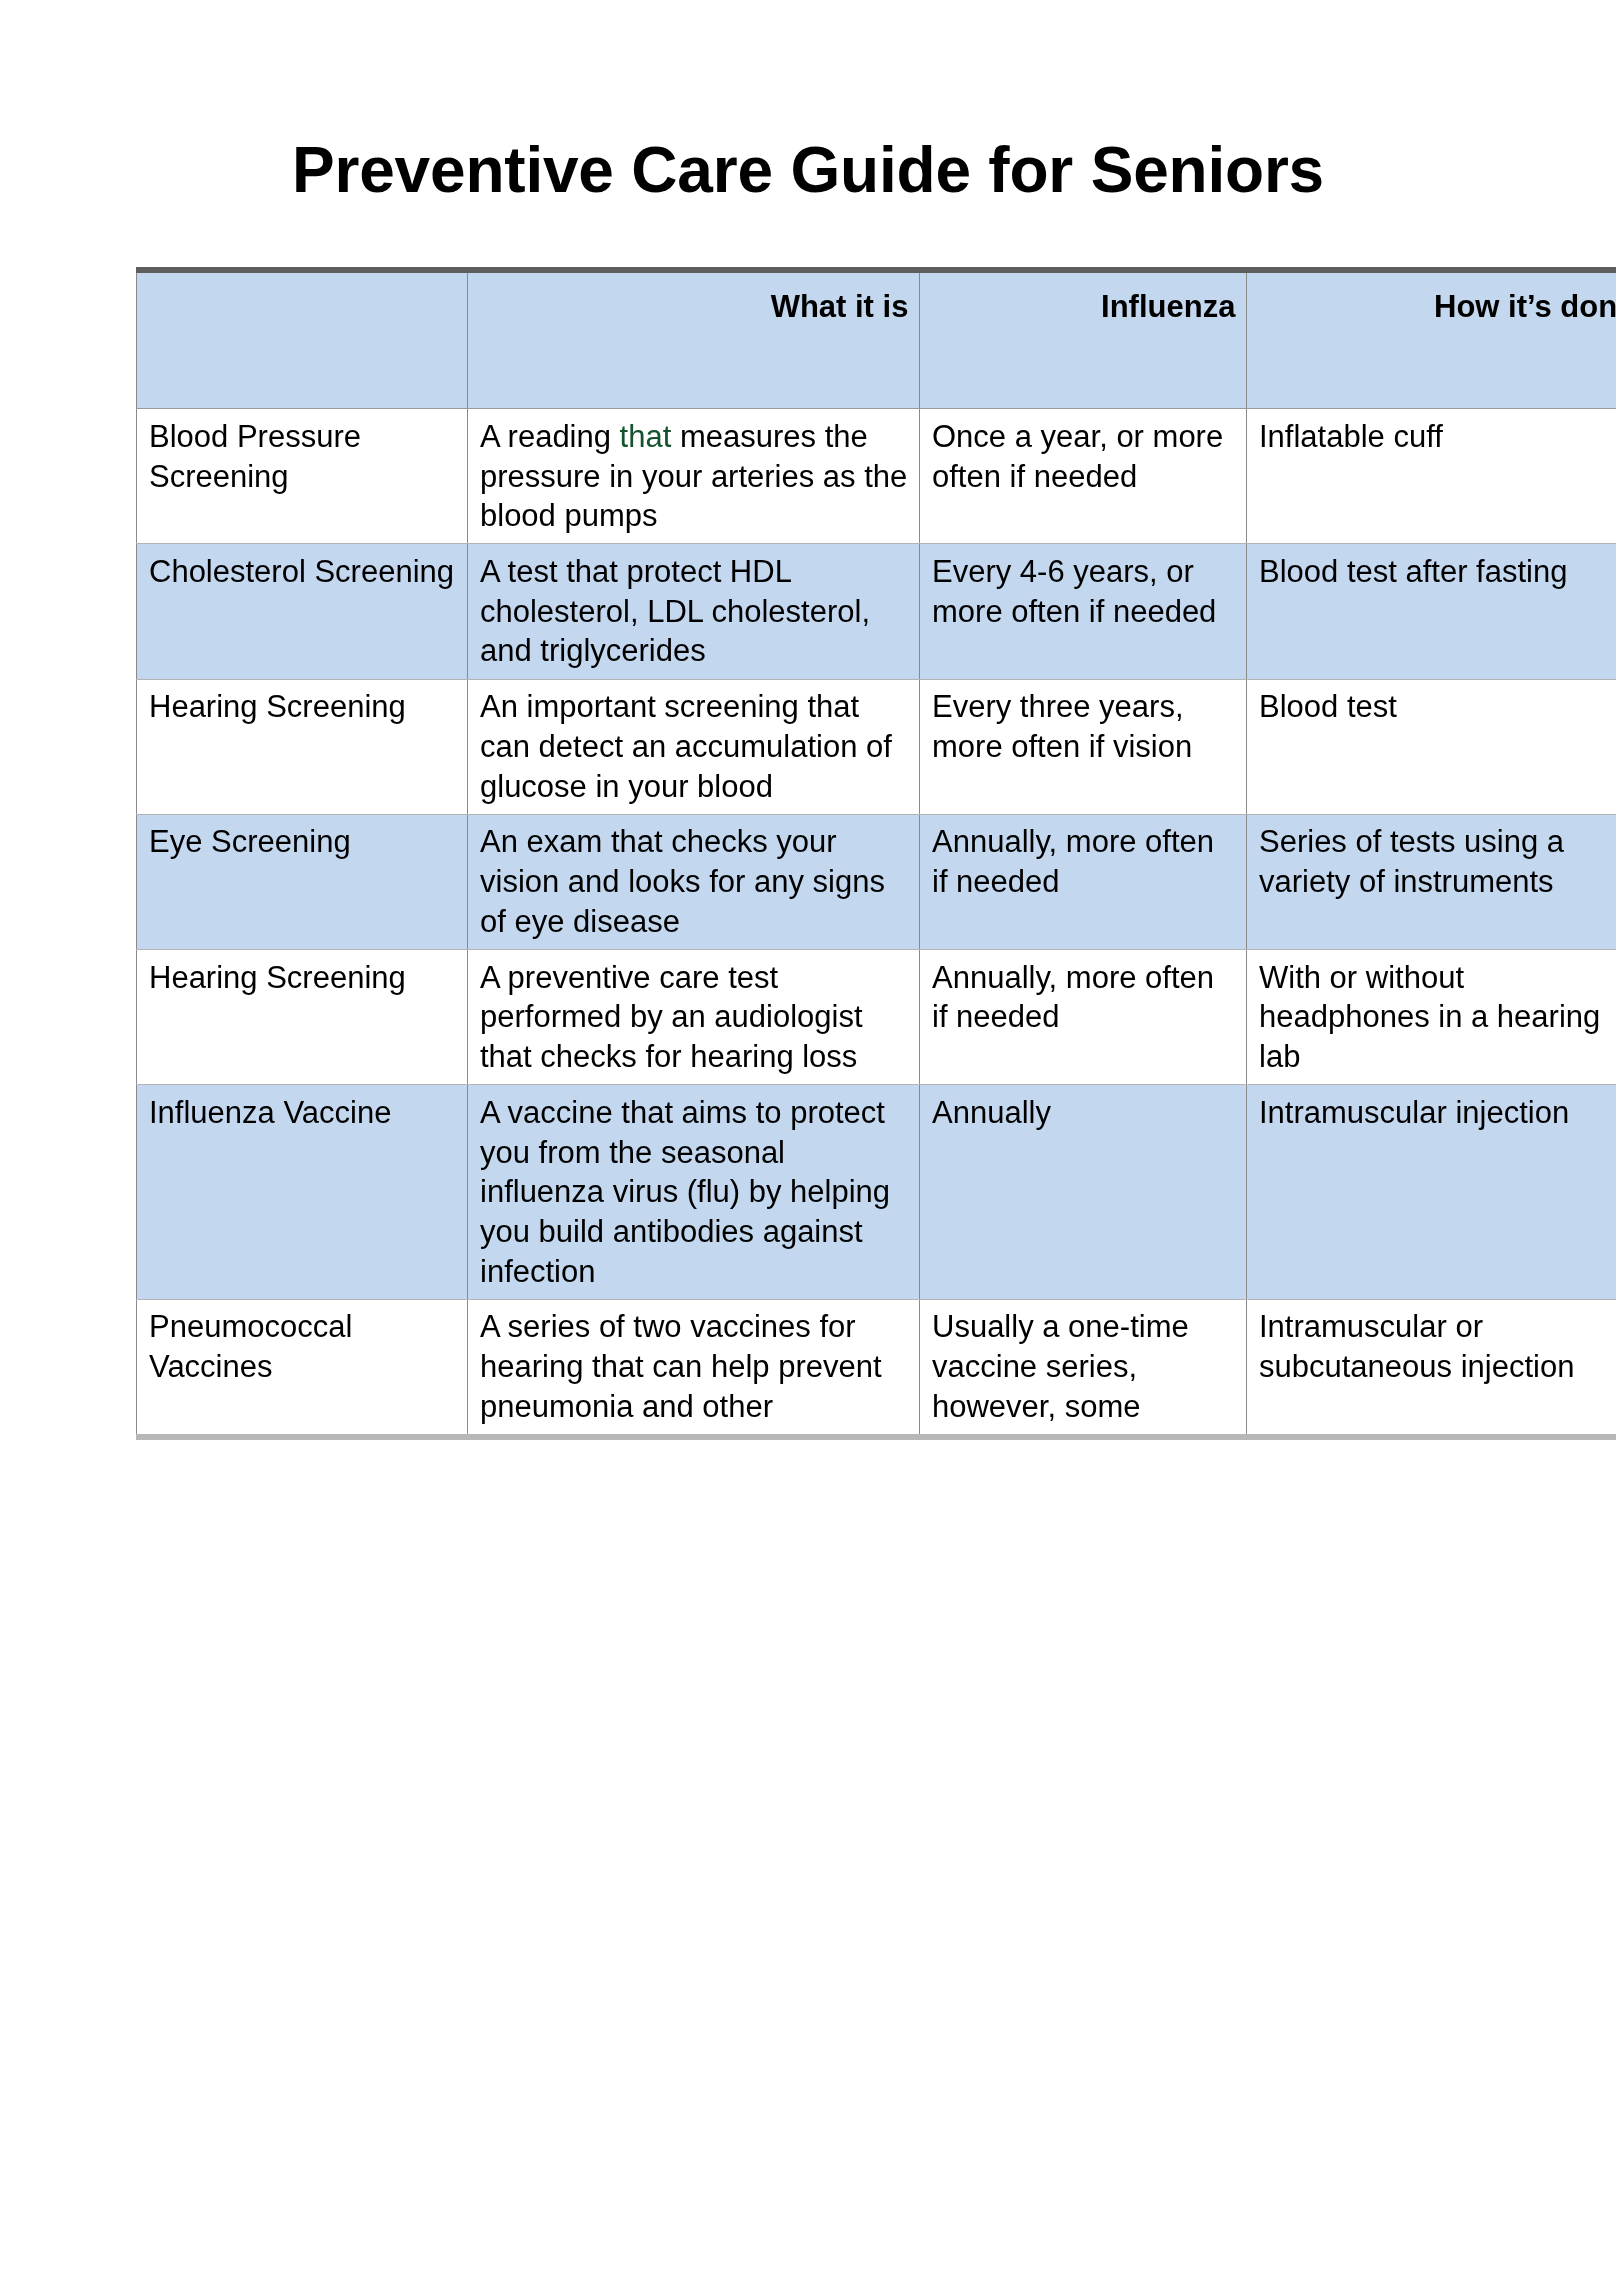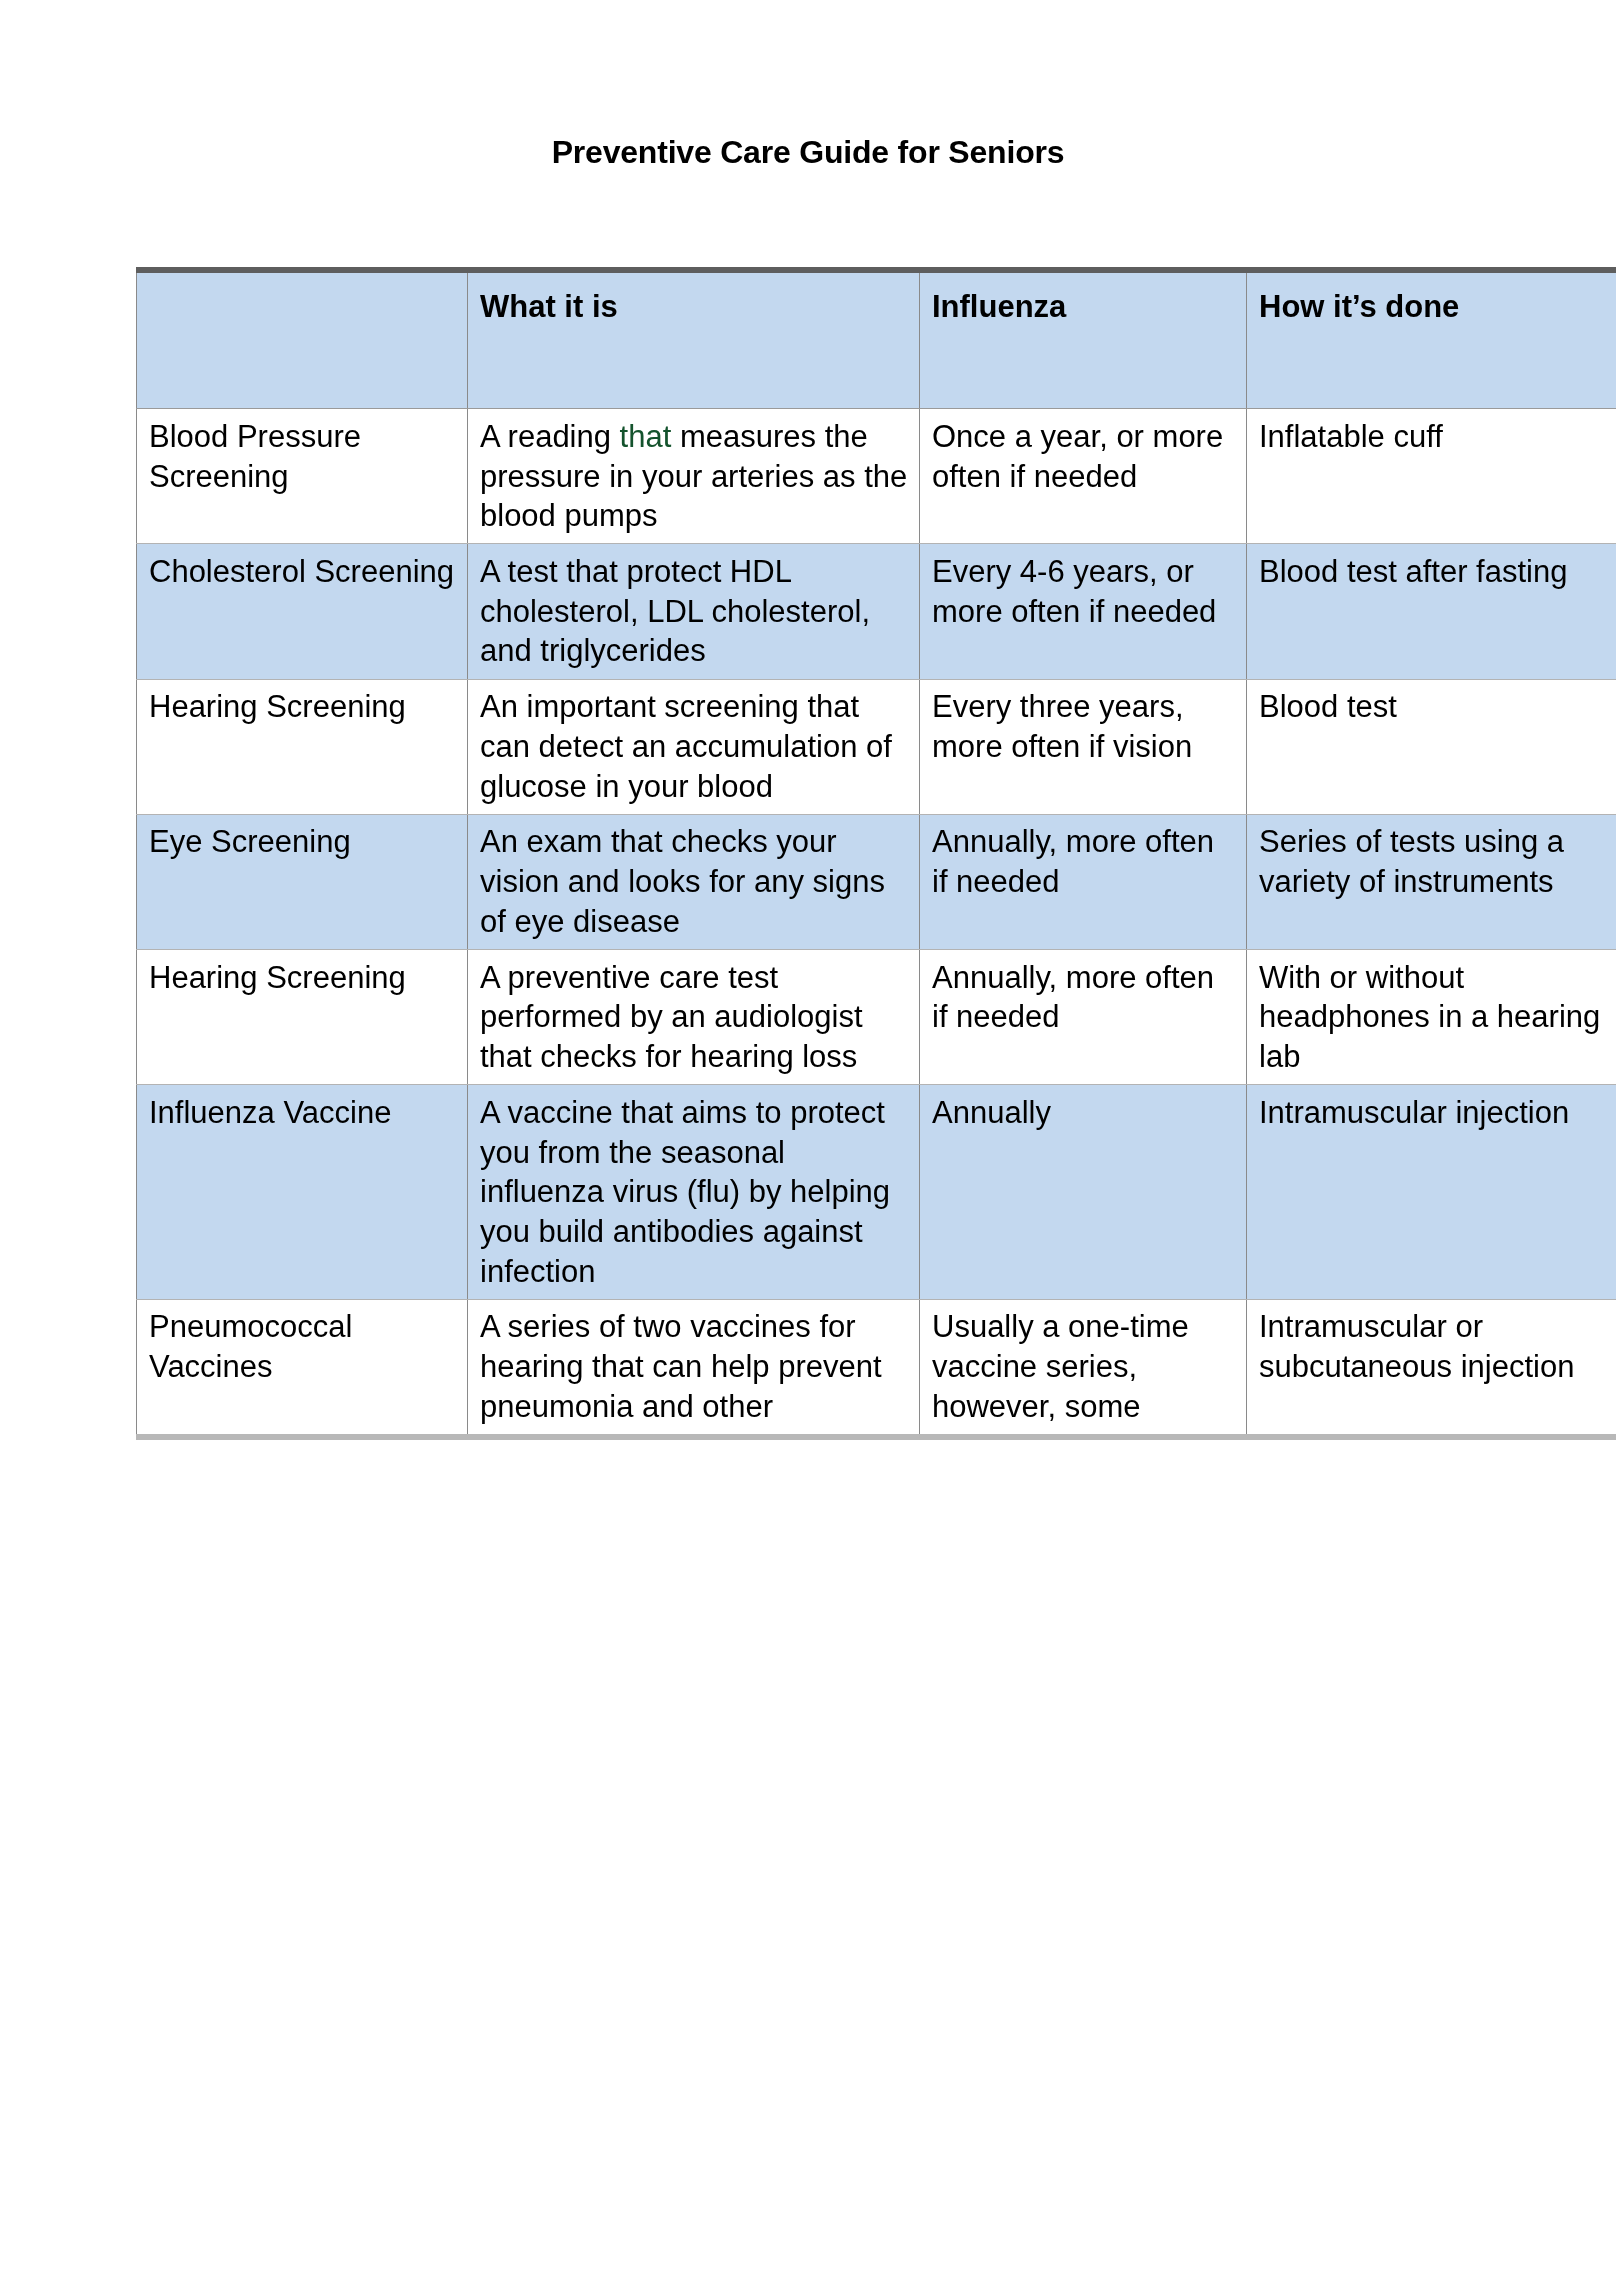--- a/index.html
+++ b/index.html
@@ -16,21 +16,21 @@
     -webkit-font-smoothing: antialiased;
   }
 
   
   #doc-title {
     position: absolute;
     left: 0;
     top: 135px;
     width: 1616px;
     text-align: center;
-    font-size: 32px;
+    font-size: 64px;
     font-weight: bold;
     color: #000000;
     letter-spacing: -0.2px;
     line-height: 1.1;
   }
 
   
   #care-table-wrap {
     position: absolute;
     left: 136px;
@@ -59,21 +59,21 @@
     line-height: 1.28;
     color: #000000;
     font-weight: normal;
   }
 
   
   tr.hdr th {
     background: #c3d8ef;
     border-top: 6.8px solid #5e5e5e;
     border-bottom: 1.5px solid #9a9a9a;
-    text-align: left;
+    text-align: right;
     font-weight: bold;
     font-size: 31px;
     height: 114px;
     padding-top: 13.7px;
   }
   tr.hdr th.blank { }
 
   
   tr.shade td { background: #c3d8ef; }
   tr.plain td { background: #ffffff; }

